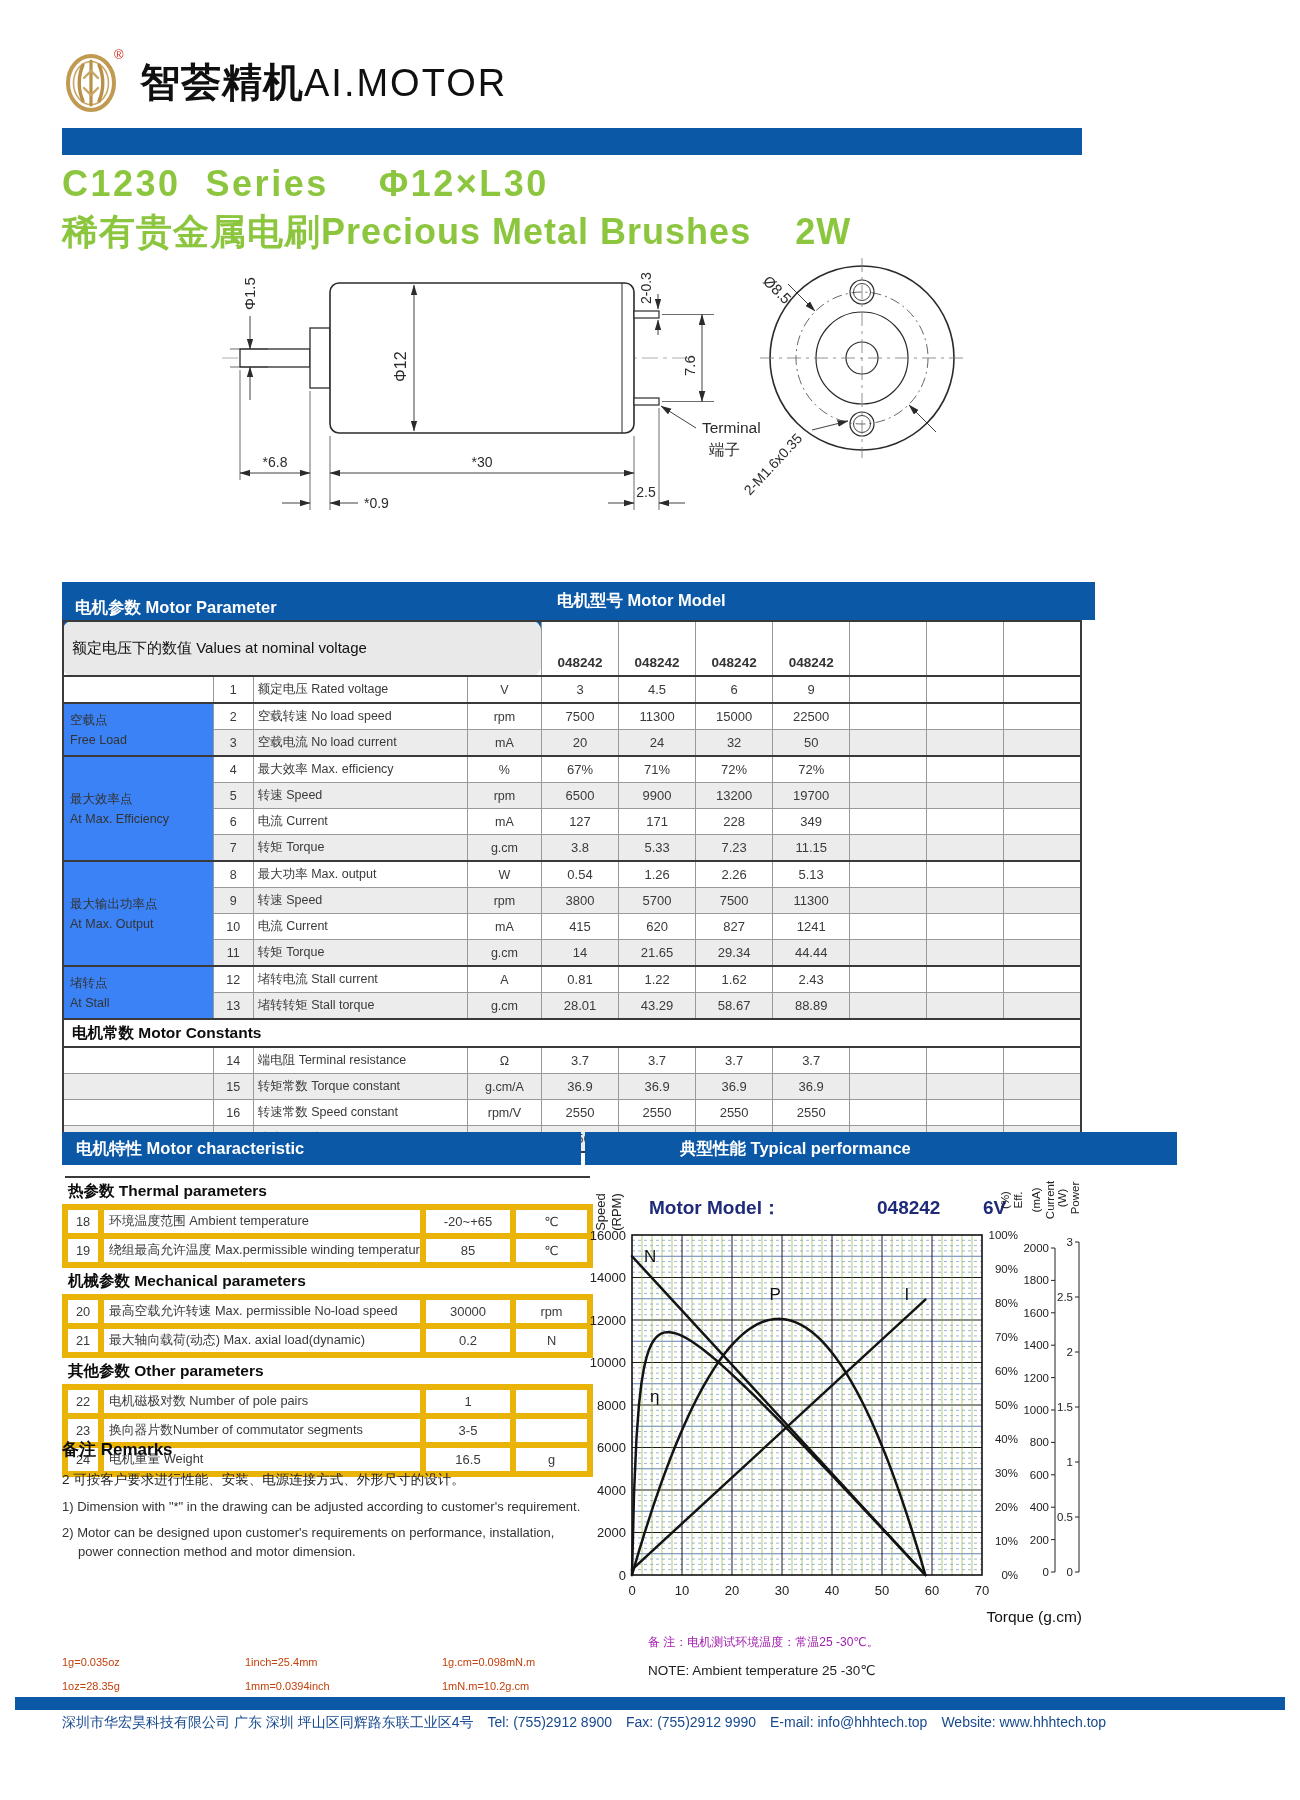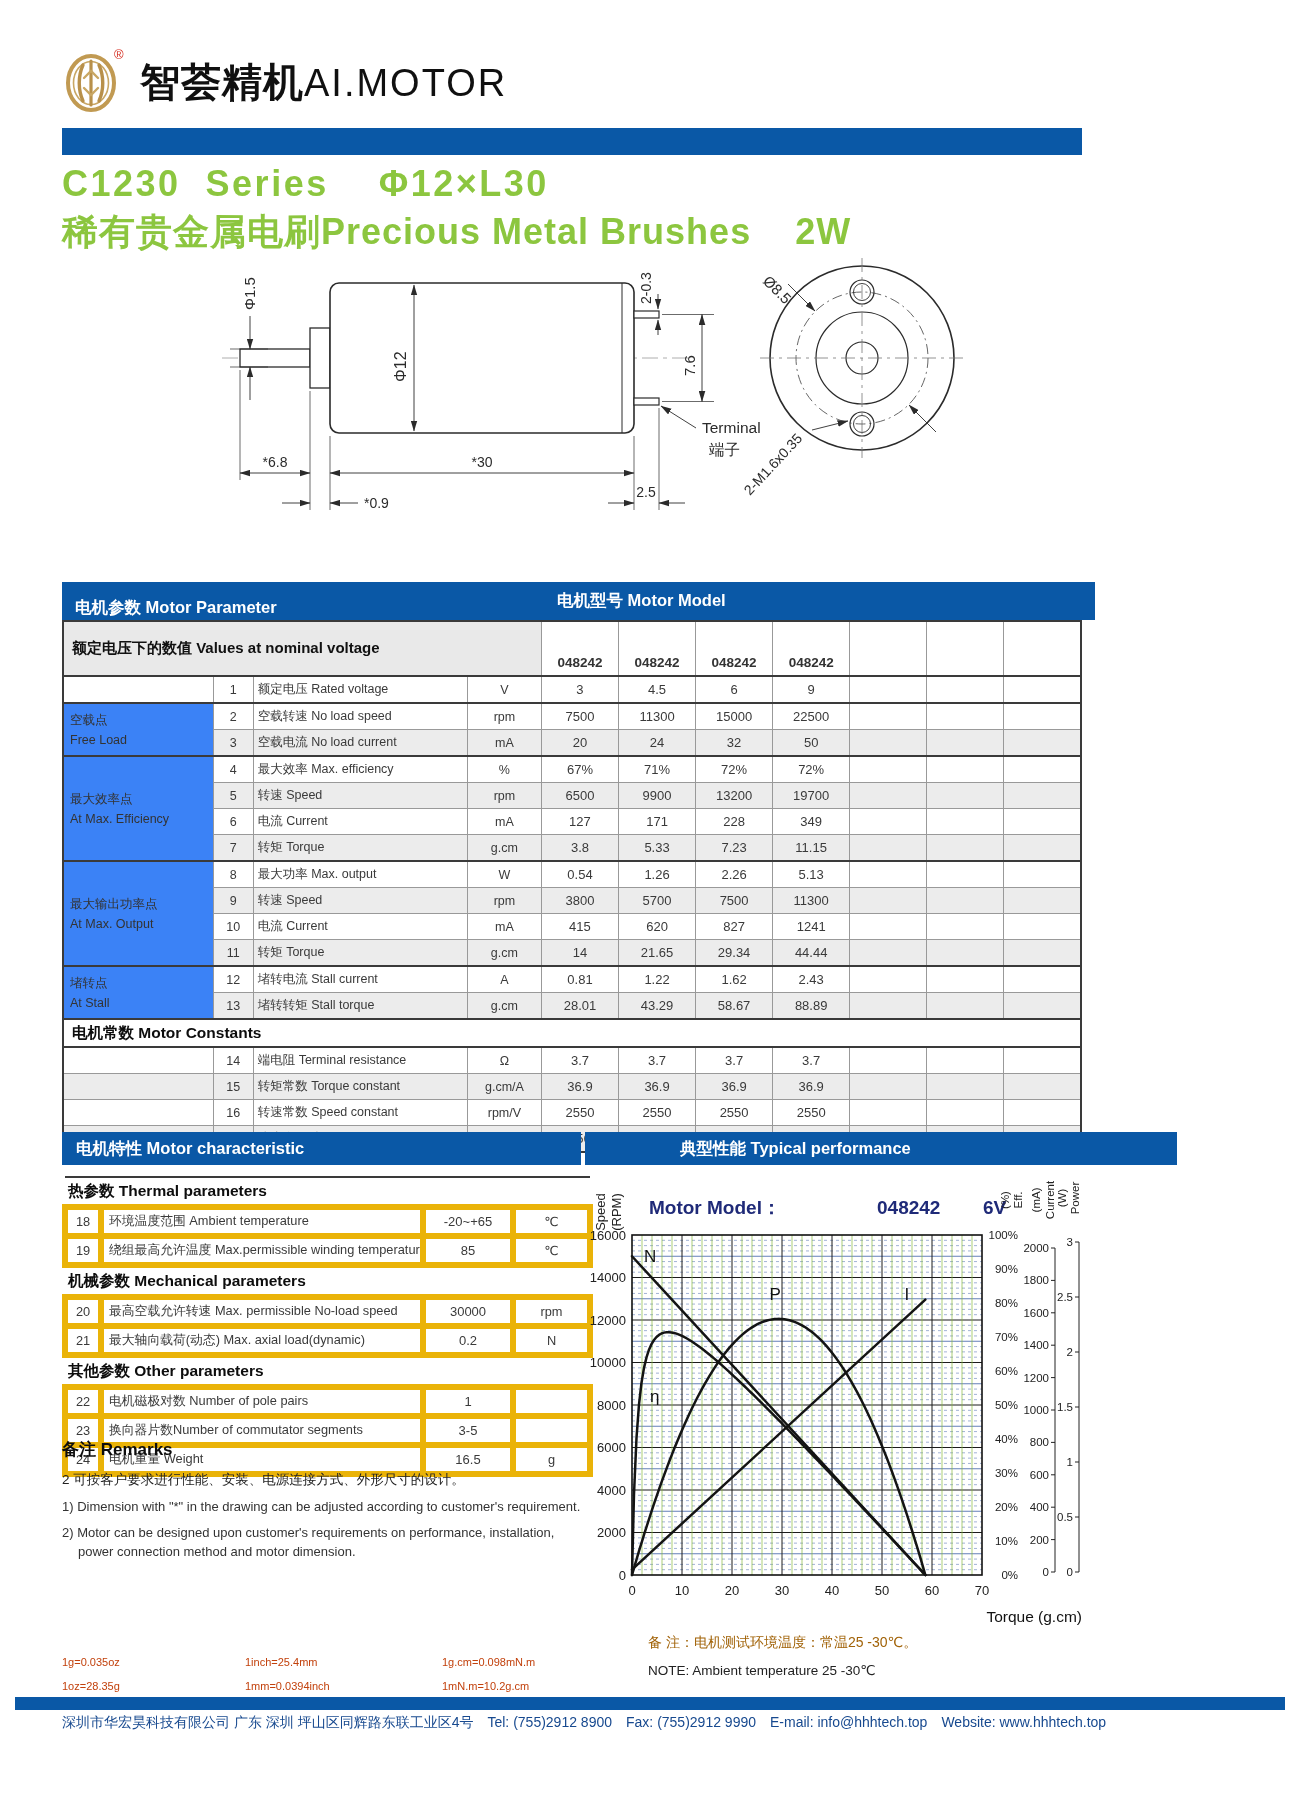--- a/index.html
+++ b/index.html
@@ -14,21 +14,21 @@
   .title1{left:62px;top:163px;font-size:36px;font-weight:700;color:#8CC63F;letter-spacing:2.5px;white-space:pre;}
   .title2{left:62px;top:208px;font-size:36px;font-weight:700;color:#8CC63F;letter-spacing:1px;white-space:pre;}
   
   .sec-head{background:#0A58A6;color:#fff;font-weight:700;font-size:16.5px;display:flex;align-items:center;}
   
   .param-head-l{left:62px;top:582px;width:478px;height:51px;padding-left:13px;text-align:right;}
   .param-head-r{left:544px;top:582px;width:538px;height:38px;padding-left:13px;}
   table{border-collapse:collapse;table-layout:fixed;}
   .param-table{left:62px;top:620px;width:1020px;font-size:12.5px;color:#3a3a3a;}
   .param-table td{border:1px solid #999;padding:0 4px;height:25px;overflow:hidden;white-space:nowrap;}
-  .param-table .sub-left{background:#e9e9e9;font-weight:700;color:#111;font-size:15px;padding-left:8px;}
+  .param-table .sub-left{background:#e9e9e9;font-weight:400;color:#111;font-size:15px;padding-left:8px;border-radius:9px;}
   .param-table .sub-model{background:#fff;font-weight:700;color:#333;font-size:13.5px;text-align:center;vertical-align:bottom;padding-bottom:5px;}
   .param-table .sub-row td{height:48px;}
   .param-table .group-cell{background:#3b82f6;padding-left:6px;font-size:12.5px;color:#333;white-space:normal;line-height:1.6;}
   .param-table .no-cell{text-align:center;}
   .param-table .unit-cell{text-align:center;}
   .param-table .val-cell{text-align:center;font-size:13px;}
   .param-table tr.zebra td.zcell{background:#ececec;}
   .param-table tr.gsep td{border-top:2px solid #3a3a3a;}
   .param-table .const-head{font-weight:700;color:#0d0d0d;font-size:15.5px;background:#fff;
         border-top:2px solid #3a3a3a;border-bottom:2px solid #3a3a3a;padding-left:8px;height:26px;}
@@ -46,21 +46,21 @@
   
   .remarks{left:62px;top:1438px;width:520px;}
   .remarks-title{font-size:17px;font-weight:700;color:#0d0d0d;margin-bottom:10px;}
   .remark-cn{font-size:13.5px;color:#222;margin-bottom:9px;}
   .remark-en{font-size:13px;color:#333;margin-bottom:7px;padding-left:16px;text-indent:-16px;line-height:1.45;}
   
   .conv{left:62px;top:1650px;width:560px;display:flex;}
   .conv div{line-height:24px;font-size:11px;color:#c2410c;}
   .conv .c1{width:183px;} .conv .c2{width:197px;} .conv .c3{width:180px;}
   
-  .note-cn{left:648px;top:1634px;font-size:14px;color:#a16207;}
+  .note-cn{left:648px;top:1634px;font-size:12px;color:#a21caf;}
   .note-en{left:648px;top:1662px;font-size:13.5px;color:#222;}
   
   .footer-bar{left:15px;top:1697px;width:1270px;height:13px;background:#0A58A6;}
   .footer-text{left:62px;top:1714px;width:1190px;font-size:14px;color:#17498F;white-space:nowrap;}
   .footer-text span{margin-right:14px;}
   svg text{font-family:"Liberation Sans","DejaVu Sans",sans-serif;}
 </style>
 </head>
 <body>
 

